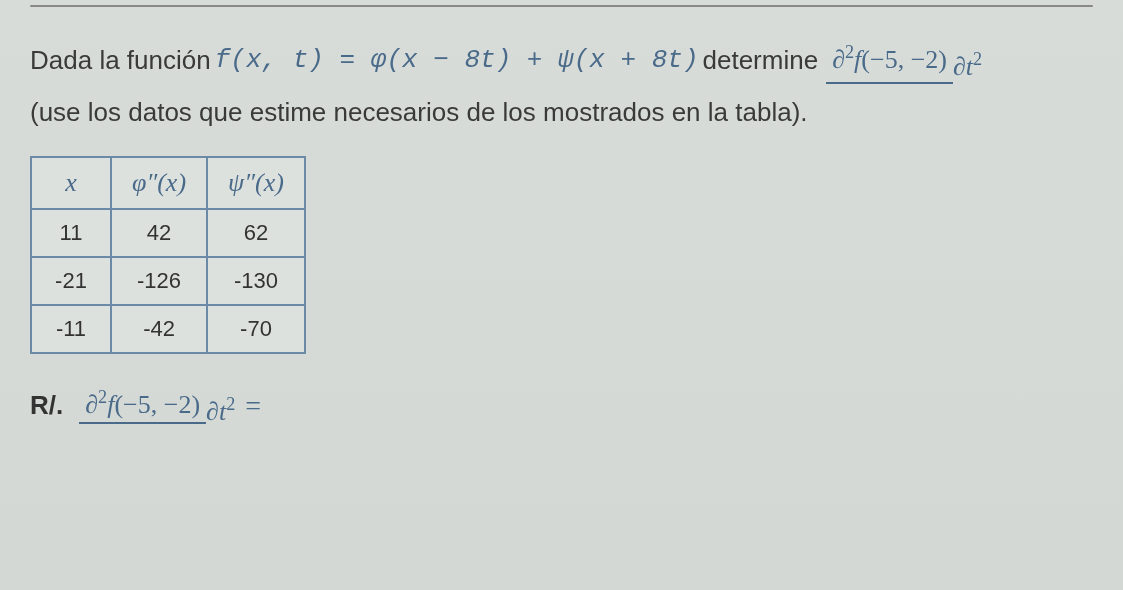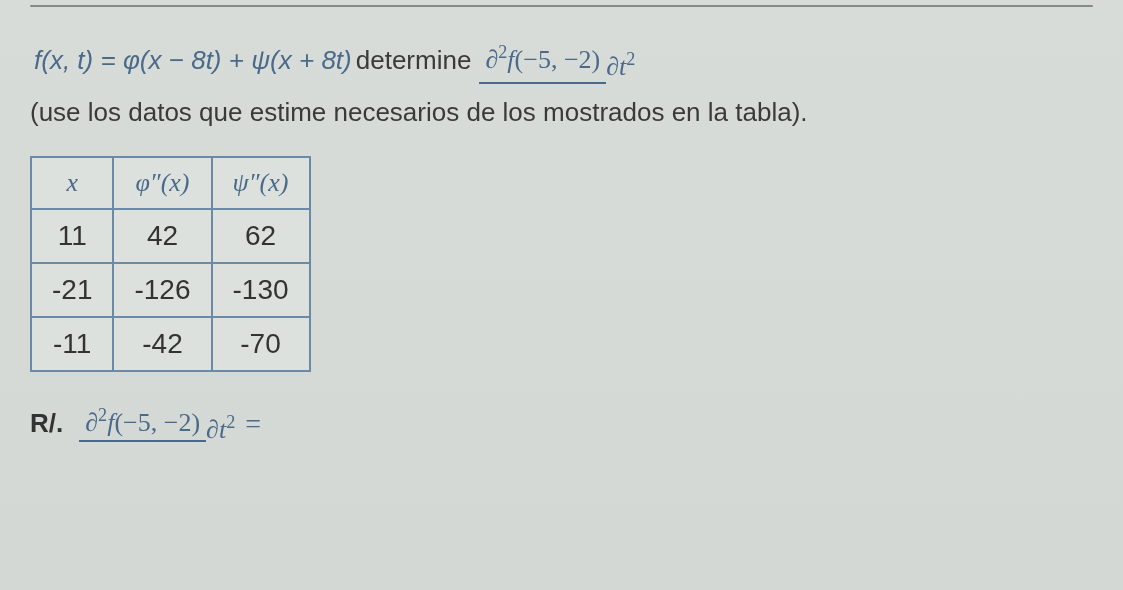--- a/index.html
+++ b/index.html
@@ -32,21 +32,21 @@
       font-size: 26px;
       color: #3a3a3a;
       line-height: 1.6;
       margin-bottom: 10px;
       display: flex;
       align-items: center;
       flex-wrap: wrap;
     }
     .math {
       color: #4a6a8a;
-      font-family: Liberation Sans, sans-serif;
+      font-family: Liberation Mono, monospace;
       font-style: italic;
       padding: 0 4px;
     }
     .frac {
       display: inline-flex;
       flex-direction: row;
       align-items: center;
       vertical-align: middle;
       color: #4a6a8a;
       font-family: 'Times New Roman', serif;
@@ -69,21 +69,21 @@
     table.data-table {
       border-collapse: collapse;
       background: #dde1de;
       margin-bottom: 30px;
     }
     table.data-table th,
     table.data-table td {
       border: 2px solid #6a8aa8;
       padding: 10px 20px;
       text-align: center;
-      font-size: 28px;
+      font-size: 22px;
       color: #333;
       min-width: 80px;
     }
     table.data-table th {
       font-weight: normal;
       font-family: 'Times New Roman', serif;
       font-style: italic;
       color: #4a6a8a;
       font-size: 26px;
     }
@@ -108,20 +108,21 @@
     }
   </style>
 </head>
 <body>
 
 <div class="top-border"></div>
 
 <div class="content">
 
   <div class="line1">
+    <span>Dada la función </span>
     <span class="math">
       <span style="font-style:italic">f</span>(<span style="font-style:italic">x</span>, <span style="font-style:italic">t</span>) = <span style="font-style:italic">φ</span>(<span style="font-style:italic">x</span> − 8<span style="font-style:italic">t</span>) + <span style="font-style:italic">ψ</span>(<span style="font-style:italic">x</span> + 8<span style="font-style:italic">t</span>)
     </span>
     <span> determine </span>
     <span class="frac">
       <span class="num">
         <span style="font-style:italic">∂</span><sup>2</sup><span style="font-style:italic">f</span>(−5, −2)
       </span>
       <span class="den">
         <span style="font-style:italic">∂t</span><sup>2</sup>

